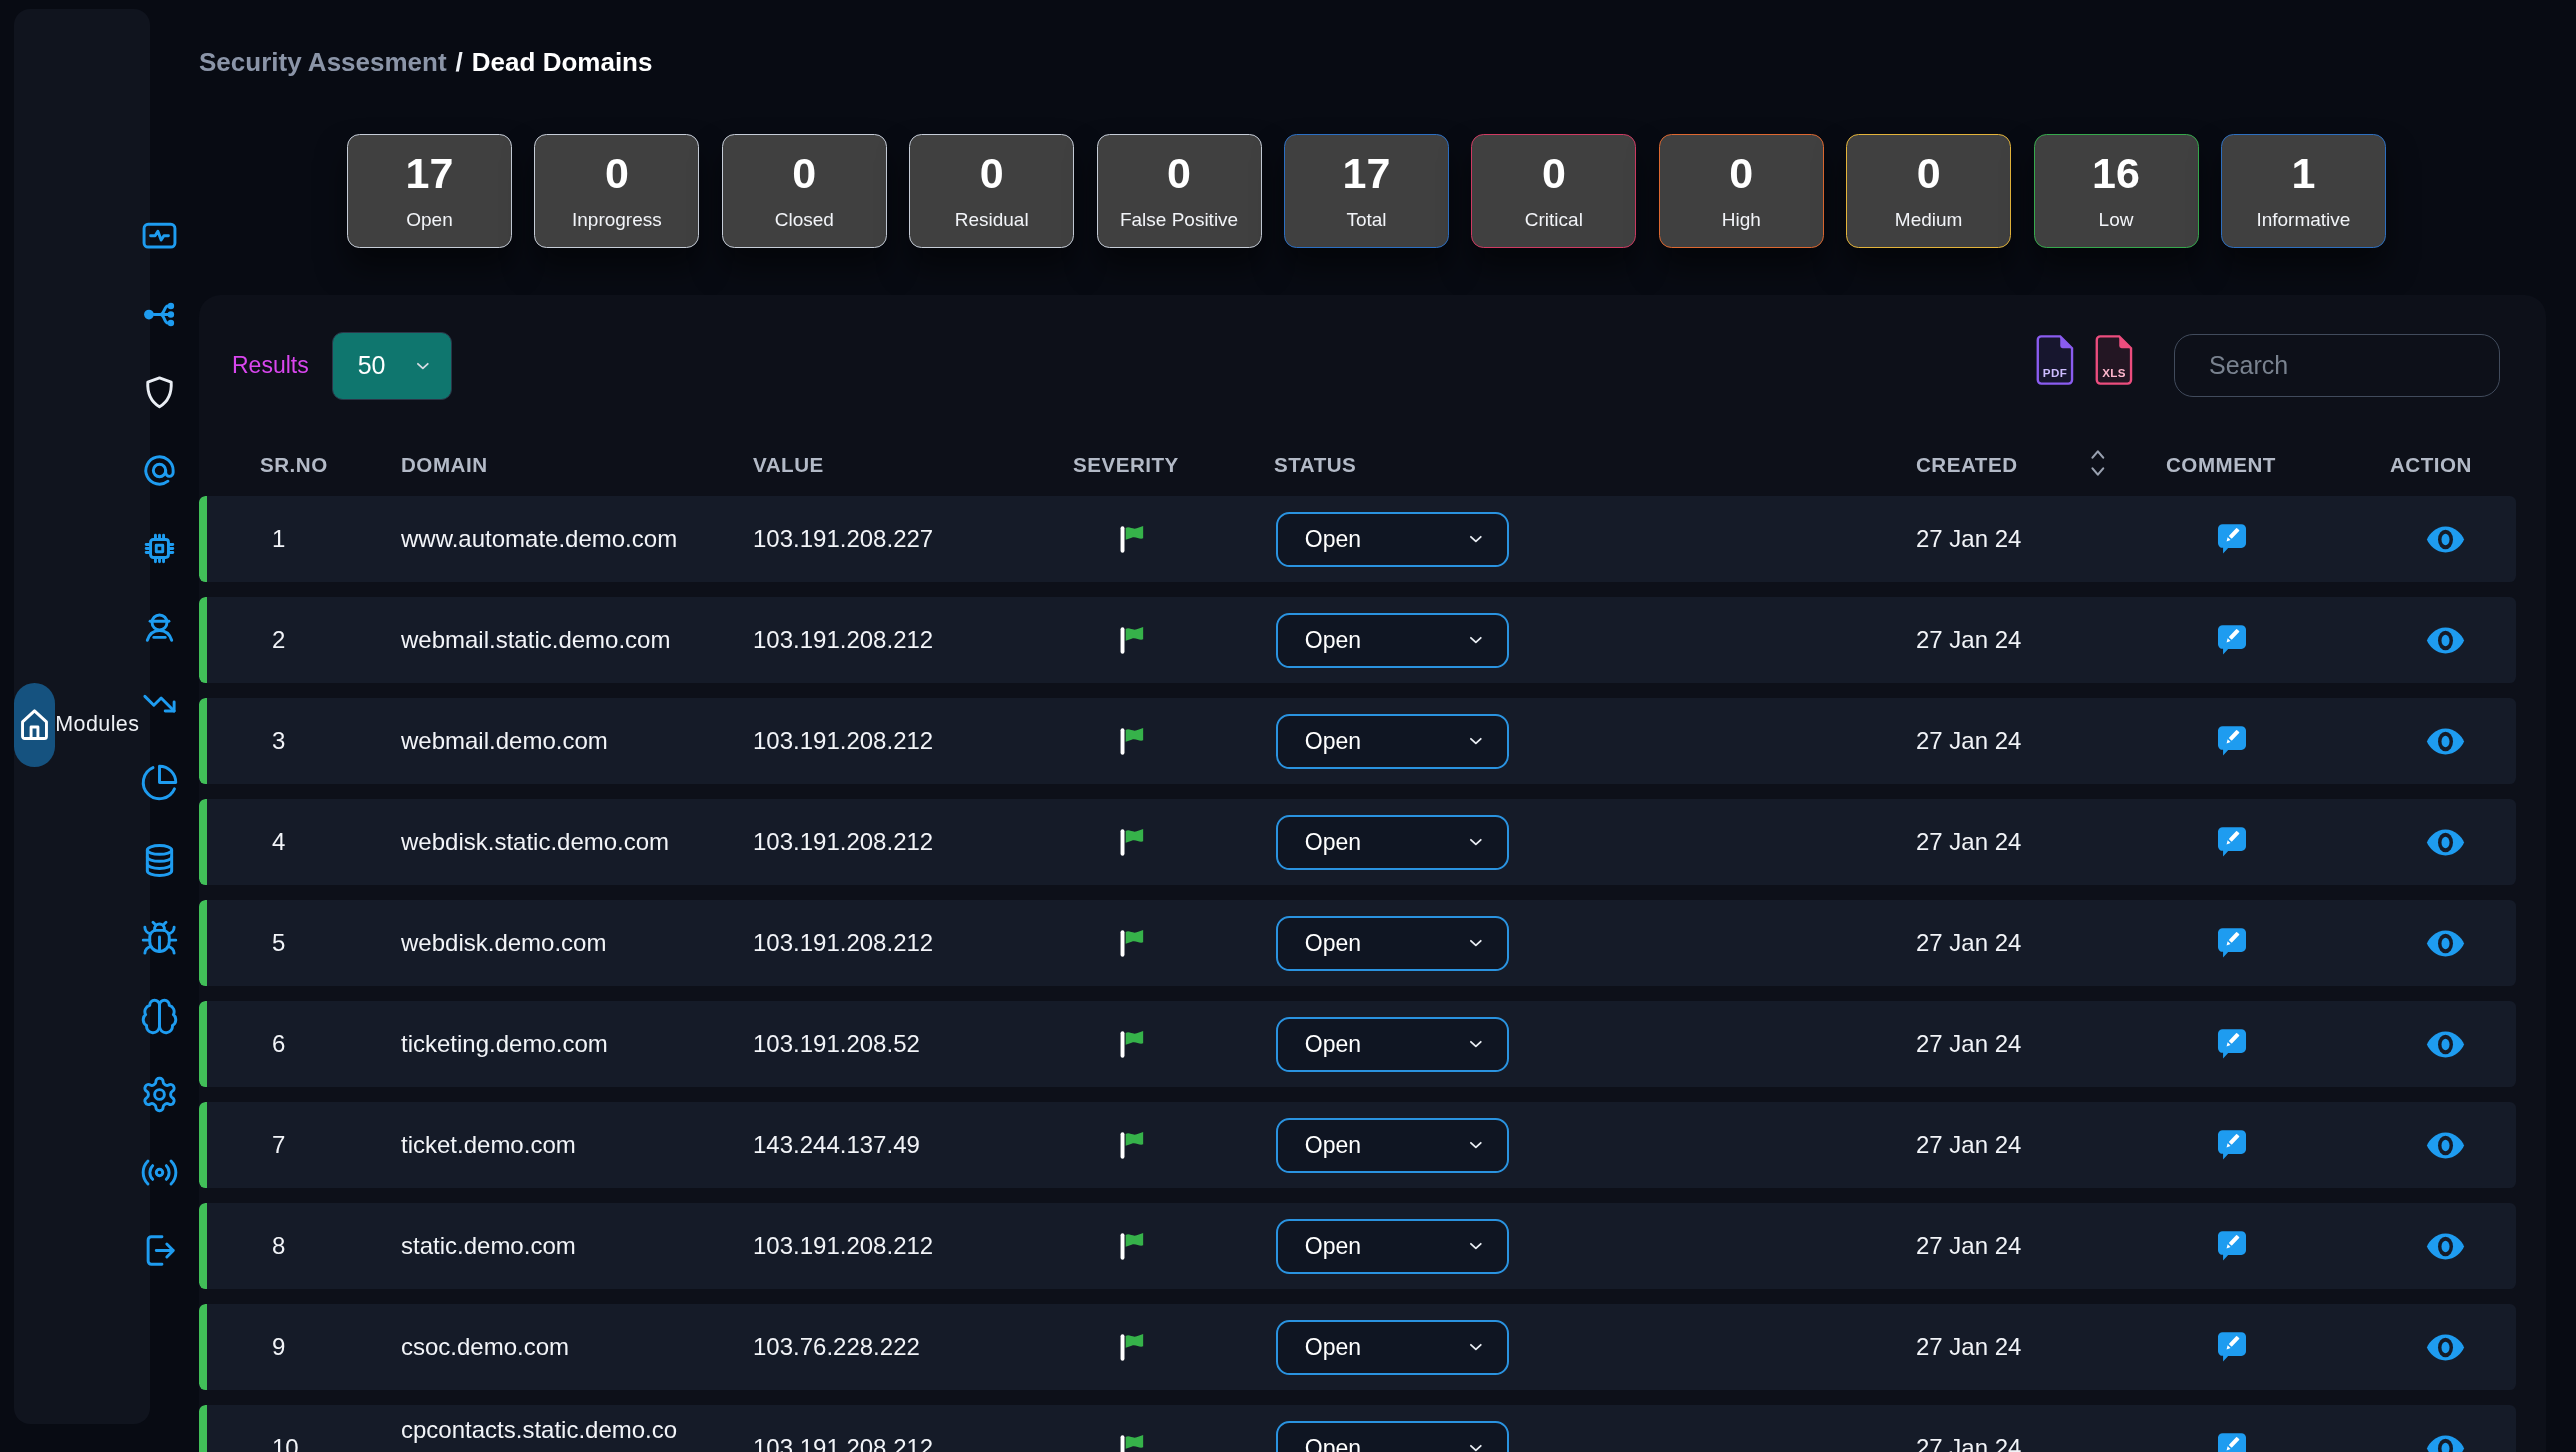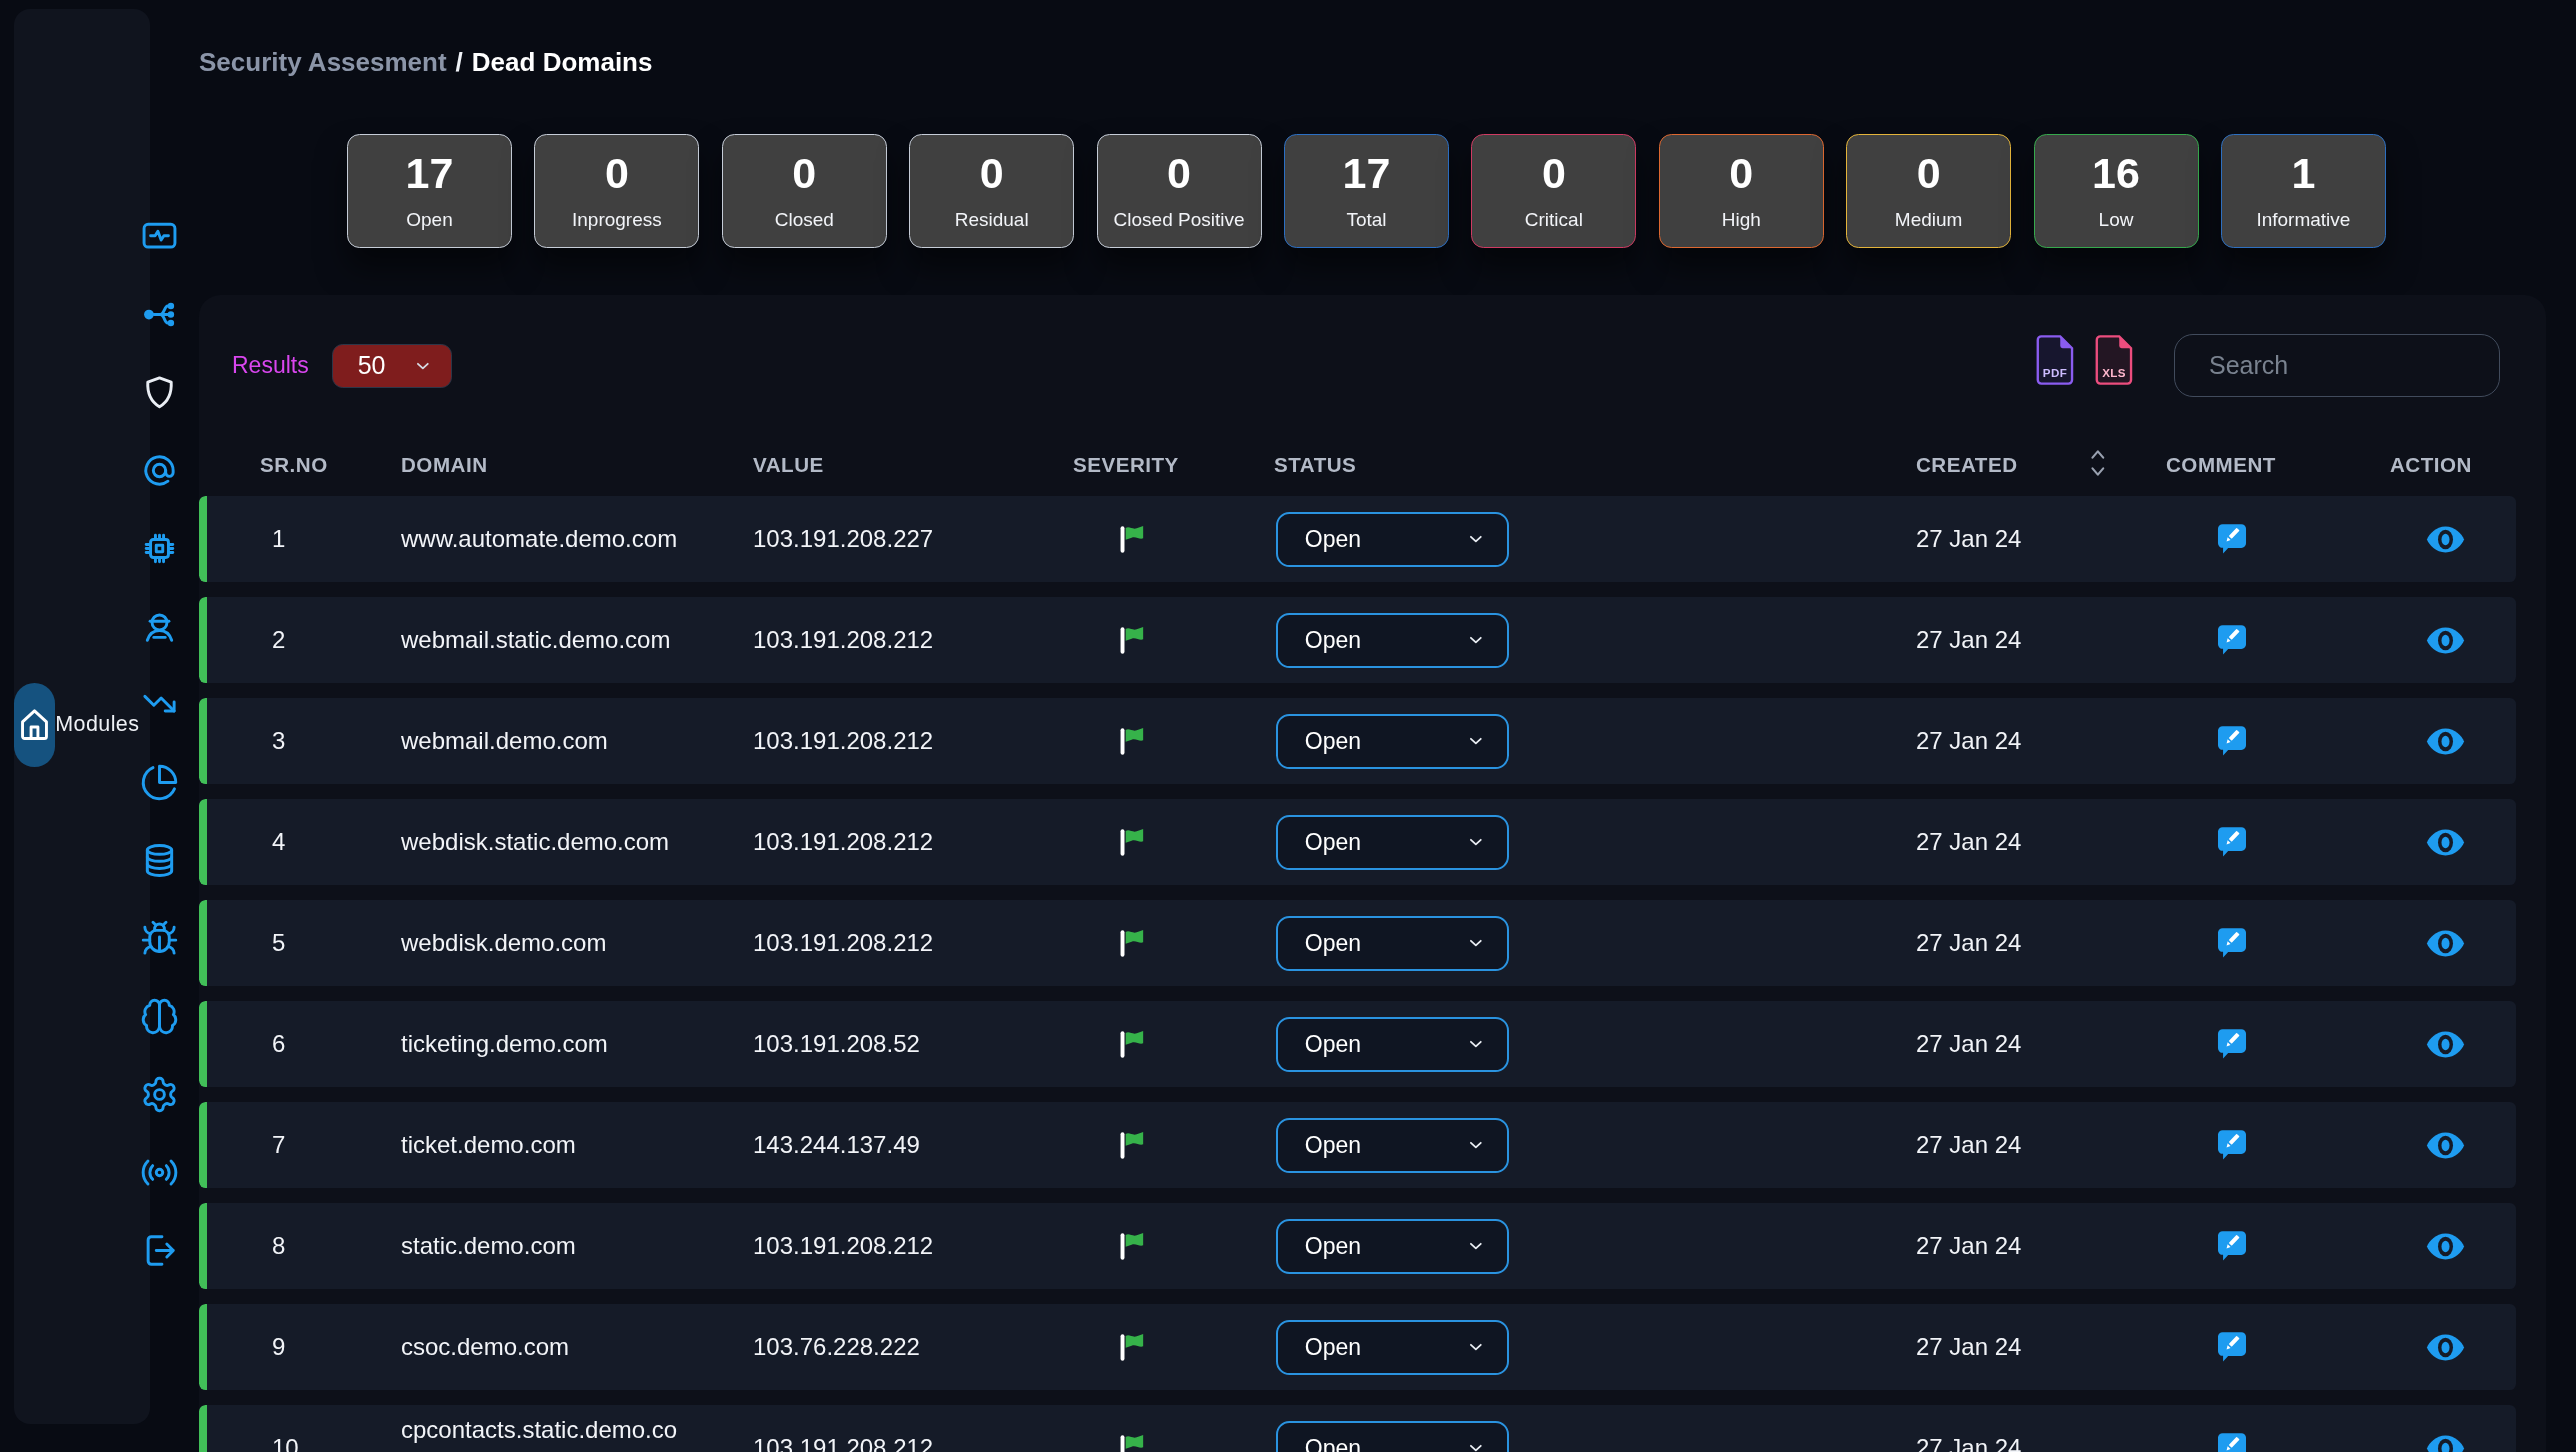--- a/index.html
+++ b/index.html
@@ -48,21 +48,21 @@
   
   .panel {
     position:absolute; left:199px; top:295px; width:2347px; height:1157px;
     background:#0d1019; border-radius:21.5px 21.5px 0 0;
   }
   .toolbar { position:absolute; left:33px; right:46px; top:39px; height:63px;
     display:flex; align-items:center; justify-content:space-between; }
   .results { display:flex; align-items:center; gap:23px; }
   .results-label { font-size:23px; font-weight:normal; color:#d946ef; }
   .results-select {
-    width:120px; height:44px; background:#7f1d1d; border:1.4px solid #2c3648;
+    width:120px; height:68px; background:#0f766e; border:1.4px solid #2c3648;
     border-radius:10.7px; color:#ffffff; font-size:25px; cursor:pointer;
     display:flex; align-items:center; justify-content:space-between; padding:0 18px 0 25px;
     font-family:"Liberation Sans", sans-serif;
   }
   .results-select svg { width:19.7px; height:19.7px; stroke:#d6dbe3; stroke-width:2.2; fill:none;
     stroke-linecap:round; stroke-linejoin:round; }
   .toolbar-right { display:flex; gap:18px; }
   .file-btn { position:relative; width:41px; height:52px; background:none; border:none; cursor:pointer; }
   .file-btn svg { width:41px; height:52px; }
   .file-btn .file-label {
@@ -254,21 +254,21 @@
       <div class="stat-card" style="border-color: rgb(198, 205, 216);">
     <div class="stat-value">0</div>
     <div class="stat-label">Closed</div>
   </div>
       <div class="stat-card" style="border-color: rgb(198, 205, 216);">
     <div class="stat-value">0</div>
     <div class="stat-label">Residual</div>
   </div>
       <div class="stat-card" style="border-color: rgb(198, 205, 216);">
     <div class="stat-value">0</div>
-    <div class="stat-label">Closed Positive</div>
+    <div class="stat-label">False Positive</div>
   </div>
       <div class="stat-card" style="border-color: rgb(43, 111, 196);">
     <div class="stat-value">17</div>
     <div class="stat-label">Total</div>
   </div>
       <div class="stat-card" style="border-color: rgb(208, 58, 98);">
     <div class="stat-value">0</div>
     <div class="stat-label">Critical</div>
   </div>
       <div class="stat-card" style="border-color: rgb(222, 104, 48);">

